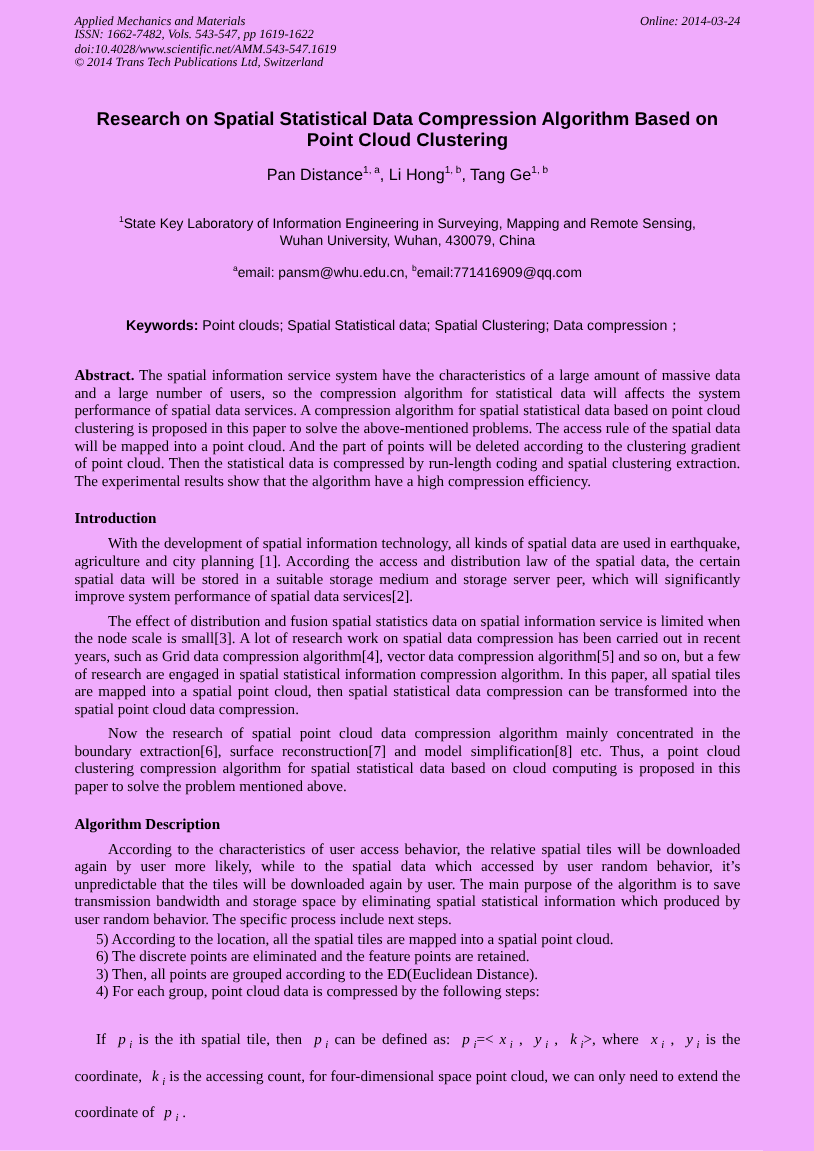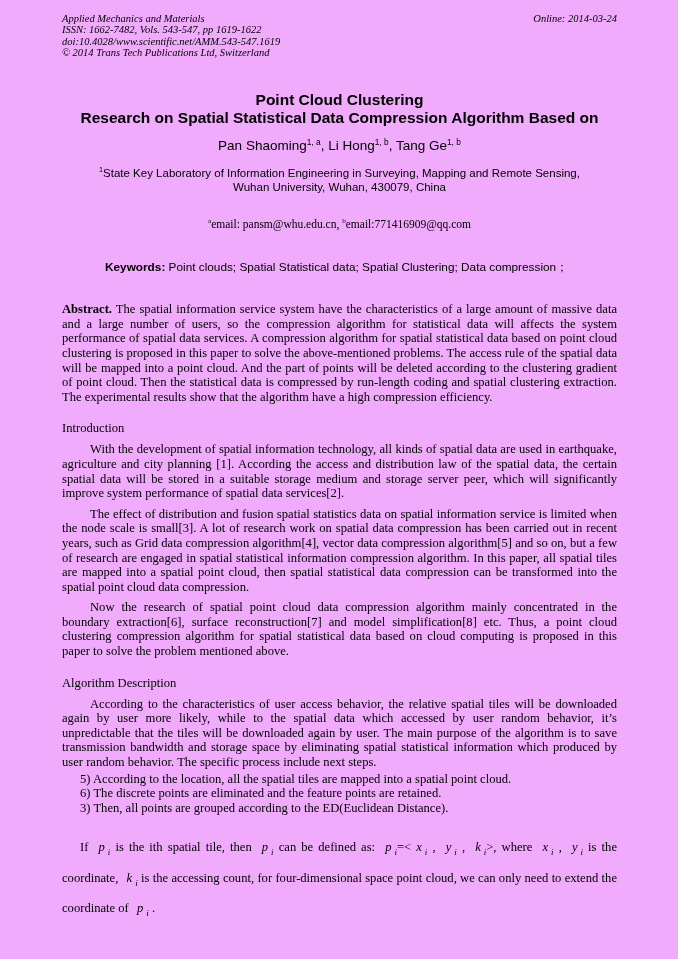--- a/index.html
+++ b/index.html
@@ -35,29 +35,29 @@
     line-height: 18px;
     text-align: center;
   }
   .authors {
     margin-top: 11px;
     font-family: "Liberation Sans", sans-serif;
     font-size: 13.5px;
     text-align: center;
   }
   .affiliation {
-    margin-top: 13px;
+    margin-top: 27px;
     font-family: "Liberation Sans", sans-serif;
     font-size: 11.5px;
     line-height: 14px;
     text-align: center;
   }
   .email-line {
-    margin-top: 24px;
-    font-family: Liberation Serif, serif;
+    margin-top: 14px;
+    font-family: Liberation Sans, sans-serif;
     font-size: 11.5px;
     text-align: center;
   }
   sup { font-size: 0.62em; vertical-align: super; line-height: 0; }
 
   
   .keywords {
     margin-top: 30px;
     font-family: "Liberation Sans", sans-serif;
     font-size: 11.8px;
@@ -69,21 +69,21 @@
     margin-top: 26px;
     font-size: 12.6px;
     line-height: 14.6px;
     text-align: justify;
   }
   .abstract .ab-label { font-weight: bold; }
 
   h2.section-heading {
     margin-top: 17px;
     font-size: 12.6px;
-    font-weight: normal;
+    font-weight: bold;
   }
   p.body-para {
     margin-top: 6px;
     font-size: 12.6px;
     line-height: 14.6px;
     text-align: justify;
     text-indent: 28px;
   }
   .steps { margin-top: 2px; }
   .step {
@@ -113,25 +113,25 @@
     <div class="pub-left">
       <div>Applied Mechanics and Materials</div>
       <div>ISSN: 1662-7482, Vols. 543-547, pp 1619-1622</div>
       <div>doi:10.4028/www.scientific.net/AMM.543-547.1619</div>
       <div>© 2014 Trans Tech Publications Ltd, Switzerland</div>
     </div>
     <div class="pub-right">Online: 2014-03-24</div>
   </header>
 
   <div class="title">
+    <div>Research on Spatial Statistical Data Compression Algorithm Based on</div>
     <div>Point Cloud Clustering</div>
-    <div>Research on Spatial Statistical Data Compression Algorithm Based on</div>
   </div>
 
-  <div class="authors"><span>Pan Shaoming</span><sup>1, a</sup><span>, Li Hong</span><sup>1, b</sup><span>, Tang Ge</span><sup>1, b</sup></div>
+  <div class="authors"><span>Pan Distance</span><sup>1, a</sup><span>, Li Hong</span><sup>1, b</sup><span>, Tang Ge</span><sup>1, b</sup></div>
 
   <div class="affiliation"><sup>1</sup><span>State Key Laboratory of Information Engineering in Surveying, Mapping and Remote Sensing,</span><br><span>Wuhan University, Wuhan, 430079, China</span></div>
 
   <div class="email-line"><sup>a</sup><span>email: pansm@whu.edu.cn, </span><sup>b</sup><span>email:771416909@qq.com</span></div>
 
   <div class="keywords"><span class="kw-label">Keywords:</span><span> Point clouds; Spatial Statistical data; Spatial Clustering; Data compression；</span></div>
 
   <p class="abstract"><span class="ab-label">Abstract.</span><span> The spatial information service system have the characteristics of a large amount of massive data and a large number of users, so the compression algorithm for statistical data will affects the system performance of spatial data services. A compression algorithm for spatial statistical data based on point cloud clustering is proposed in this paper to solve the above-mentioned problems. The access rule of the spatial data will be mapped into a point cloud. And the part of points will be deleted according to the clustering gradient of point cloud. Then the statistical data is compressed by run-length coding and spatial clustering extraction. The experimental results show that the algorithm have a high compression efficiency.</span></p>
 
   <h2 class="section-heading">Introduction</h2>
@@ -141,17 +141,18 @@
   <p class="body-para">Now the research of spatial point cloud data compression algorithm mainly concentrated in the boundary extraction[6], surface reconstruction[7] and model simplification[8] etc. Thus, a point cloud clustering compression algorithm for spatial statistical data based on cloud computing is proposed in this paper to solve the problem mentioned above.</p>
 
   <h2 class="section-heading">Algorithm Description</h2>
 
   <p class="body-para">According to the characteristics of user access behavior, the relative spatial tiles will be downloaded again by user more likely, while to the spatial data which accessed by user random behavior, it’s unpredictable that the tiles will be downloaded again by user. The main purpose of the algorithm is to save transmission bandwidth and storage space by eliminating spatial statistical information which produced by user random behavior. The specific process include next steps.</p>
 
   <div class="steps">
     <div class="step">5) According to the location, all the spatial tiles are mapped into a spatial point cloud.</div>
     <div class="step">6) The discrete points are eliminated and the feature points are retained.</div>
     <div class="step">3) Then, all points are grouped according to the ED(Euclidean Distance).</div>
+    <div class="step">4) For each group, point cloud data is compressed by the following steps:</div>
   </div>
 
   <p class="math-para"><span class="mtext">If </span><span class="mvar">p</span><sub class="msub">i</sub><span class="mtext"> is the ith spatial tile, then </span><span class="mvar">p</span><sub class="msub">i</sub><span class="mtext"> can be defined as: </span><span class="mvar">p</span><sub class="msub">i</sub><span class="mtext">=&lt;</span><span class="mvar">x</span><sub class="msub">i</sub><span class="mtext"> , </span><span class="mvar">y</span><sub class="msub">i</sub><span class="mtext"> , </span><span class="mvar">k</span><sub class="msub">i</sub><span class="mtext">&gt;, where </span><span class="mvar">x</span><sub class="msub">i</sub><span class="mtext"> , </span><span class="mvar">y</span><sub class="msub">i</sub><span class="mtext"> is the coordinate, </span><span class="mvar">k</span><sub class="msub">i</sub><span class="mtext"> is the accessing count, for four-dimensional space point cloud, we can only need to extend the coordinate of </span><span class="mvar">p</span><sub class="msub">i</sub><span class="mtext"> .</span></p>
 
 </div>
 
 </body></html>

